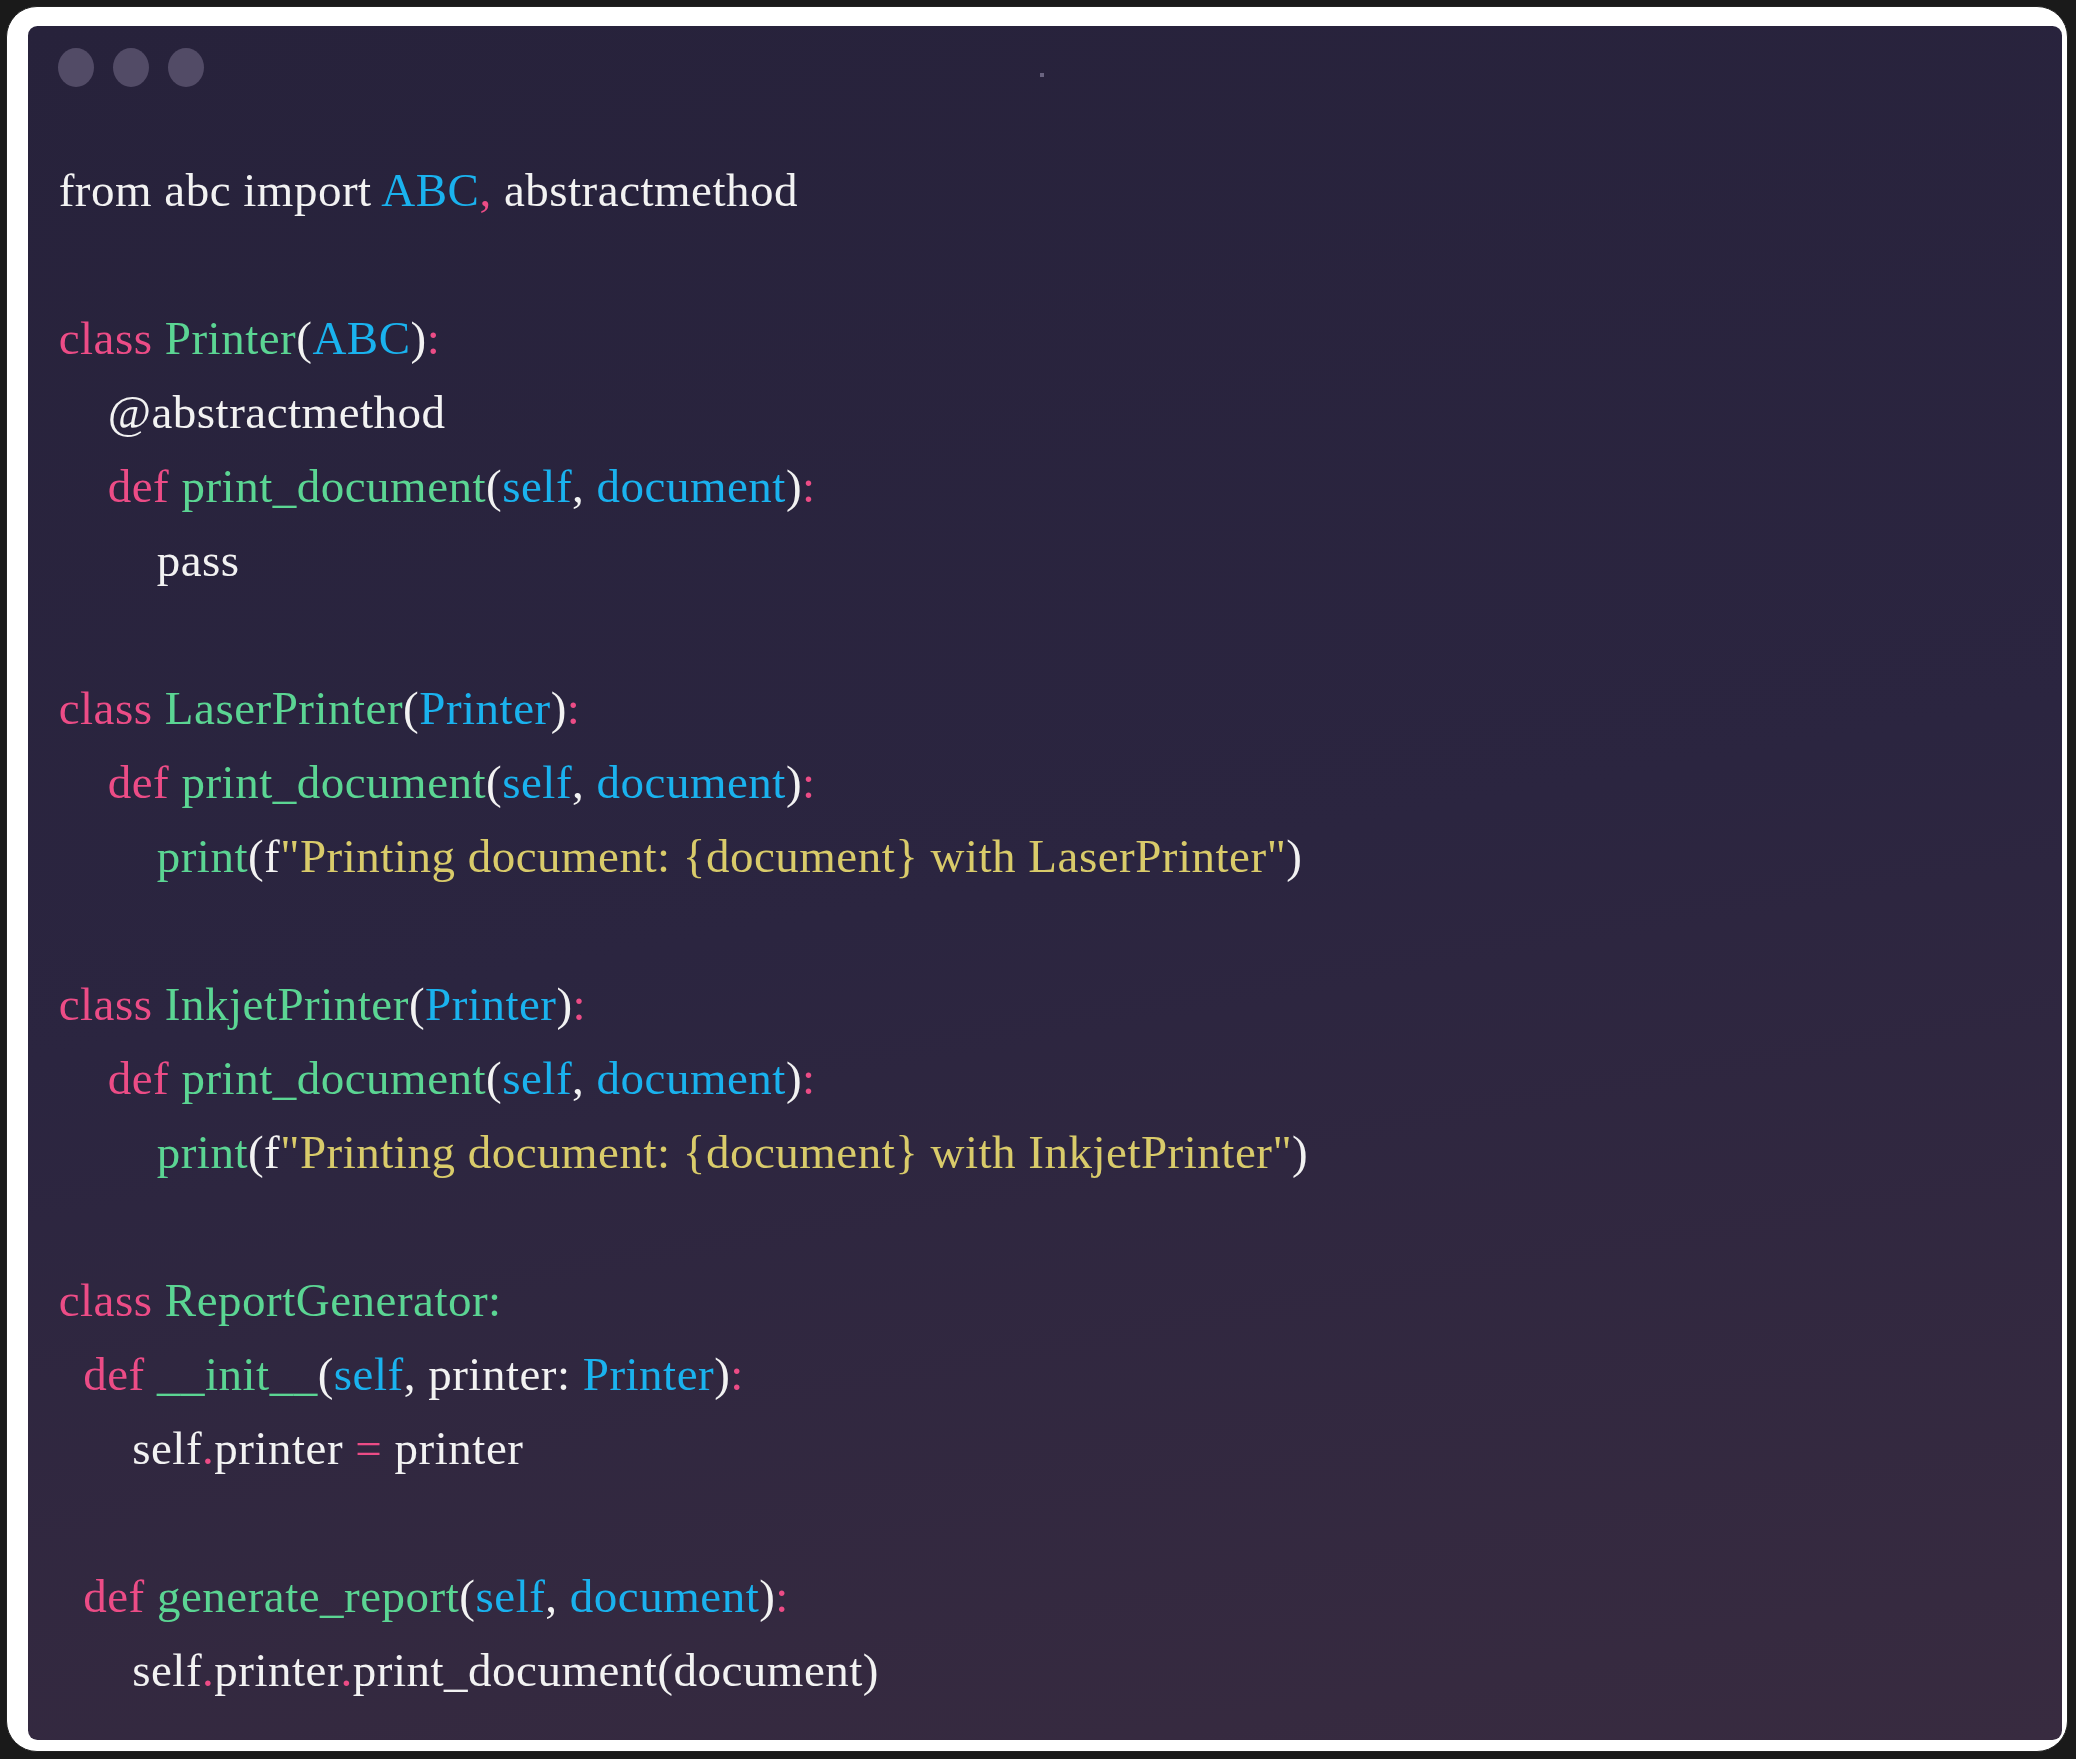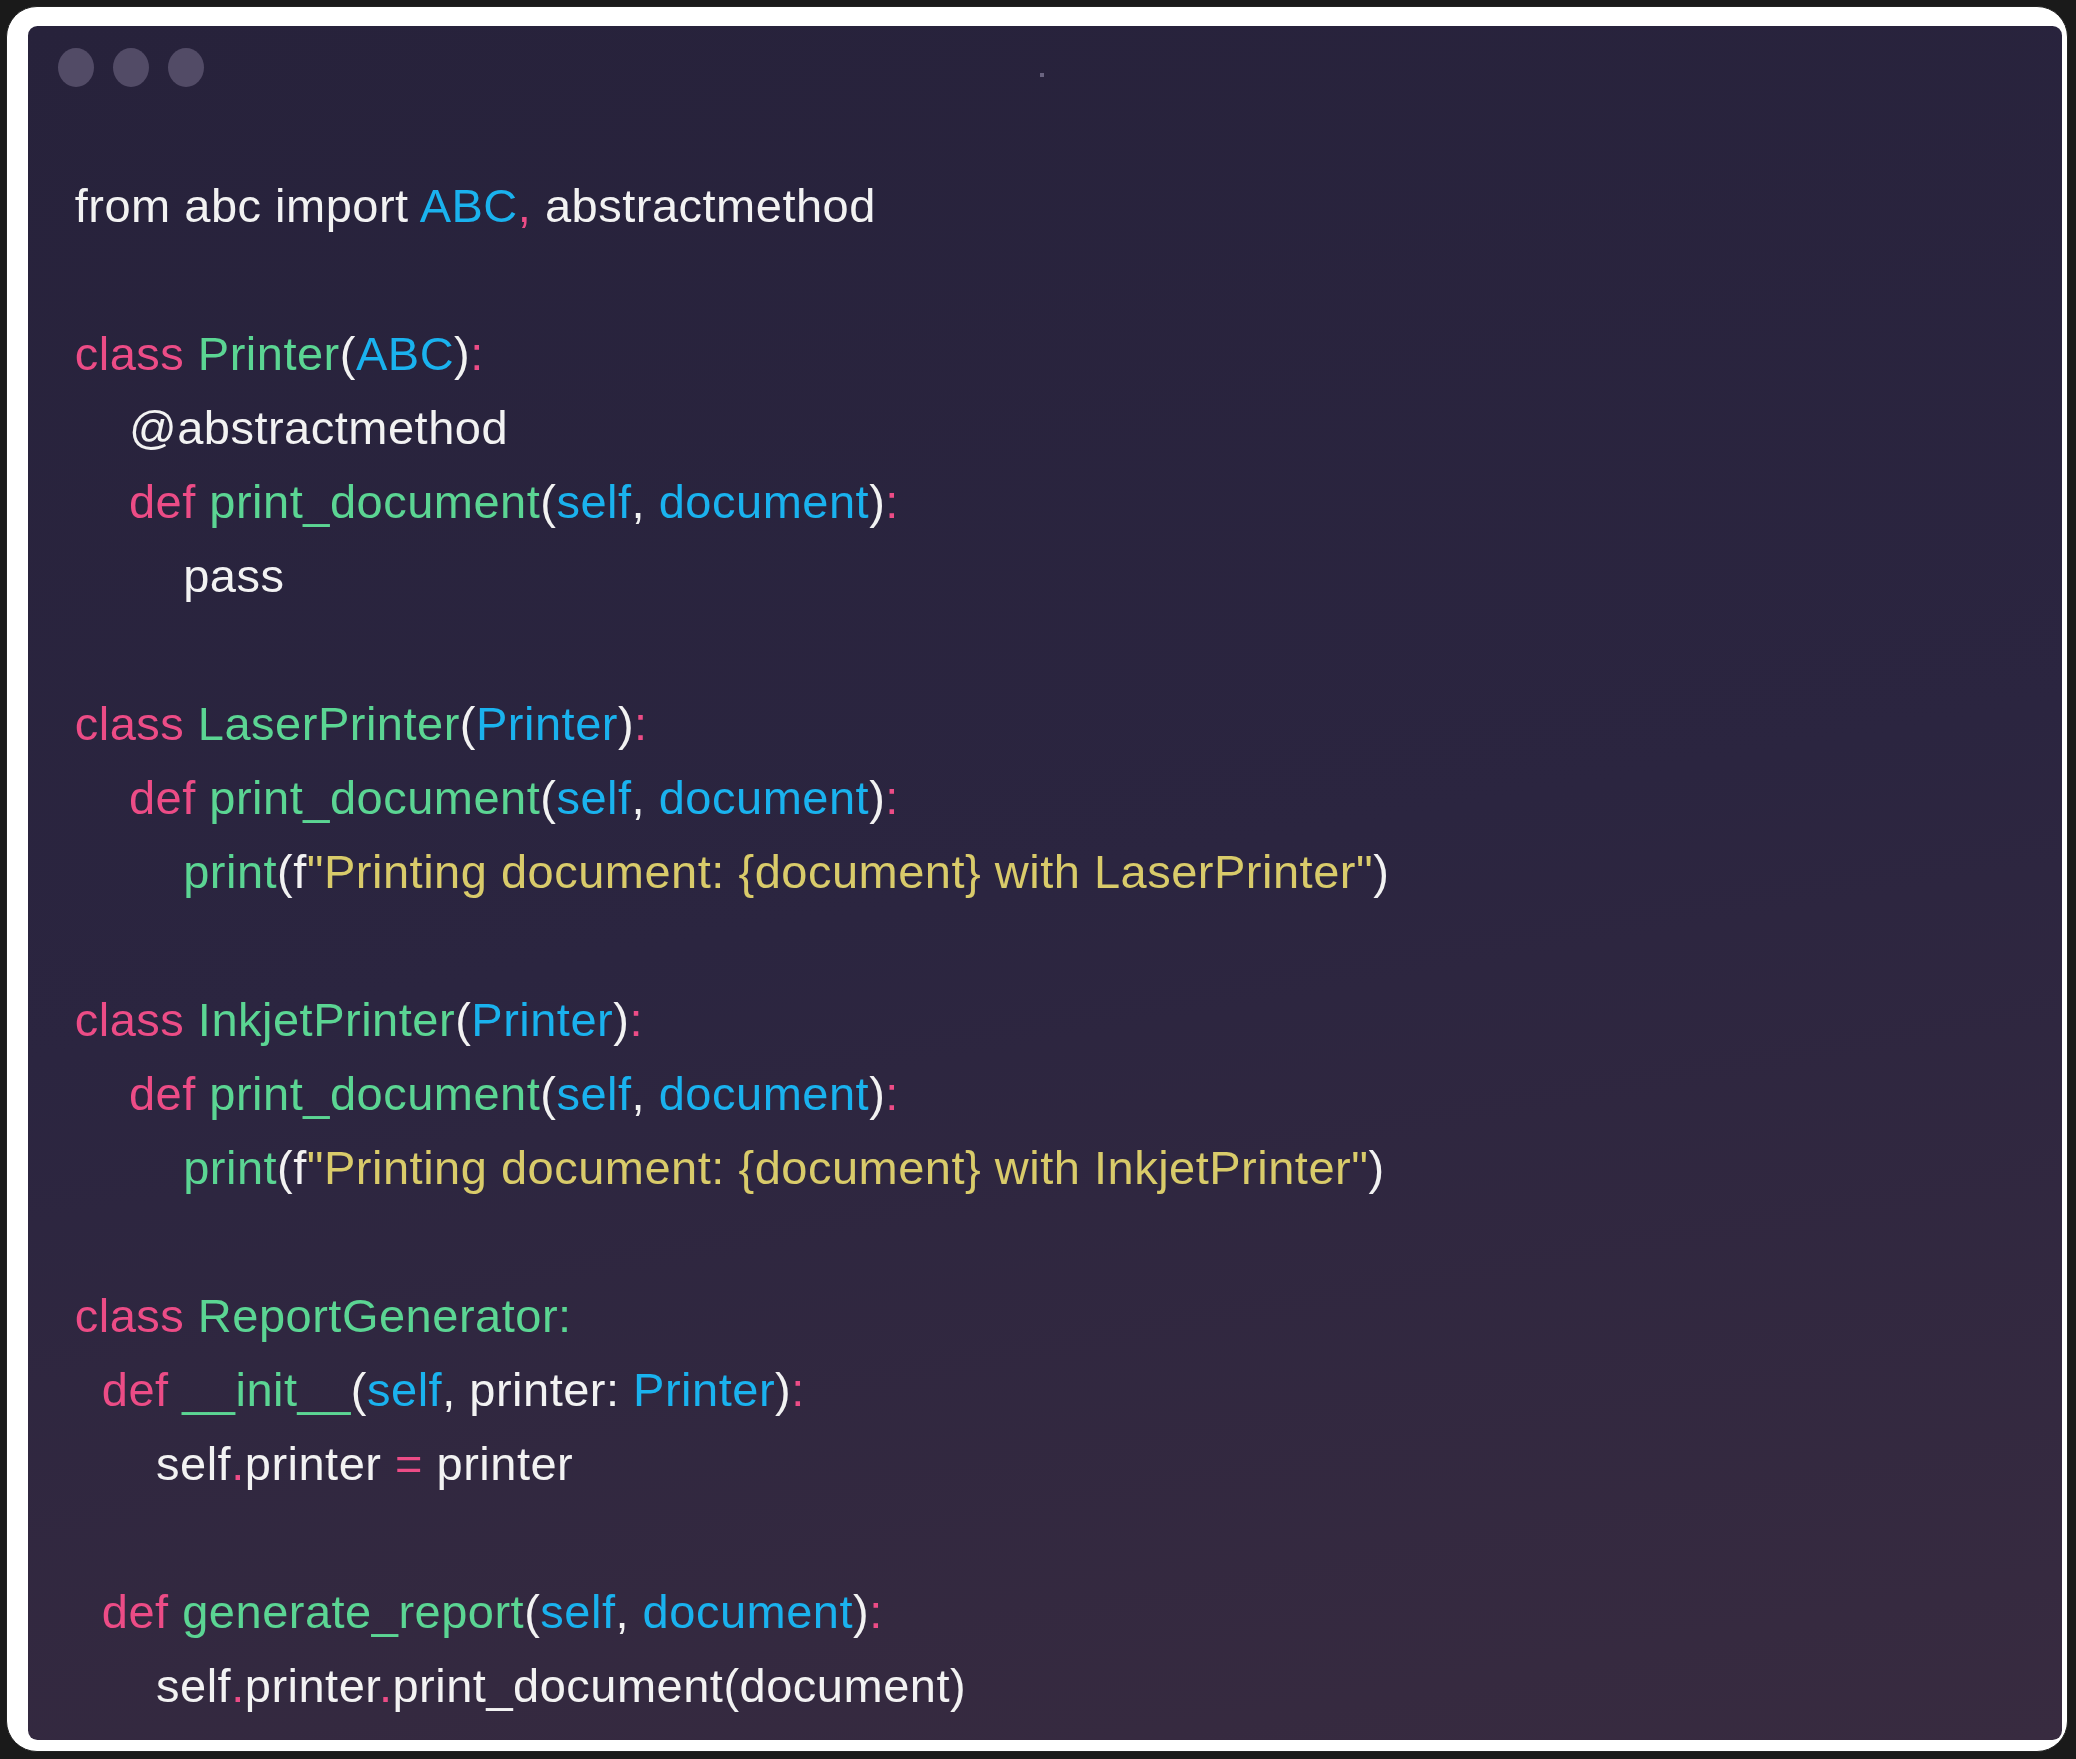--- a/index.html
+++ b/index.html
@@ -3,21 +3,21 @@
 <meta charset="utf-8">
 <style>
   html, body { margin:0; padding:0; }
   body { width:2077px; height:1760px; background:#1a1a1a; position:relative; overflow:hidden; }
   .frame { position:absolute; left:6.3px; top:6.3px; width:2062px; height:1746px; background:#ffffff; border-radius:31px; border:1.6px solid #222; box-sizing:border-box; }
   .card { position:absolute; left:20.4px; top:19px; width:2034px; height:1714px; border-radius:9.4px;
           background: linear-gradient(170deg, #27223b 0%, #2b2540 50%, #382b40 100%); }
   .dots { position:absolute; left:30px; top:22px; display:flex; gap:19px; }
   .dot { width:36px; height:39px; border-radius:50%; background:#524b66; }
   .title-mark { position:absolute; left:1012px; top:47px; width:3.9px; height:3.9px; background:#6a6480; }
-  .code { position:absolute; left:31px; top:127px; margin:16px; font-family:Liberation Sans, sans-serif;
+  .code { position:absolute; left:31px; top:127px; margin:0; font-family:Liberation Serif, serif;
           font-size:47px; line-height:74px; color:#f2f2f2; white-space:pre; letter-spacing:0.5px; }
   .line { height:74px; display:block; }
   .kw { color:#ec4c86; }
   .cls { color:#5bd593; }
   .fn { color:#5bd593; }
   .ty { color:#1ab2ee; }
   .pm { color:#1ab2ee; }
   .pu { color:#ec4c86; }
   .st { color:#d9cb6a; }
   .tx { color:#f2f2f2; }

